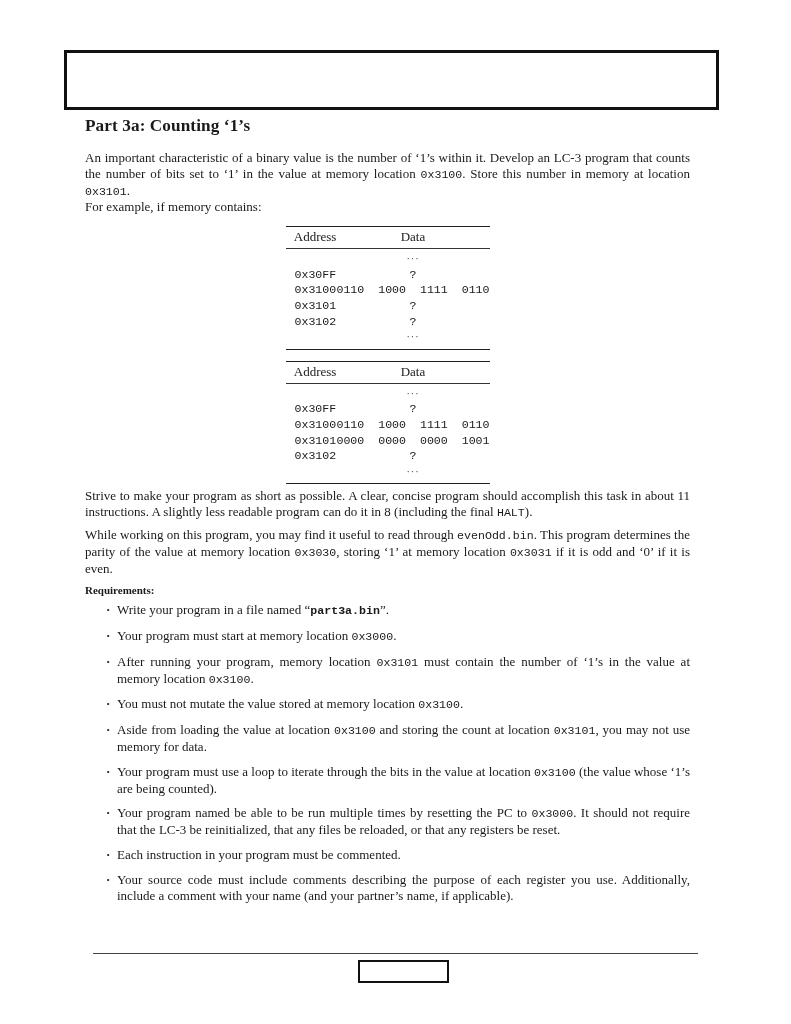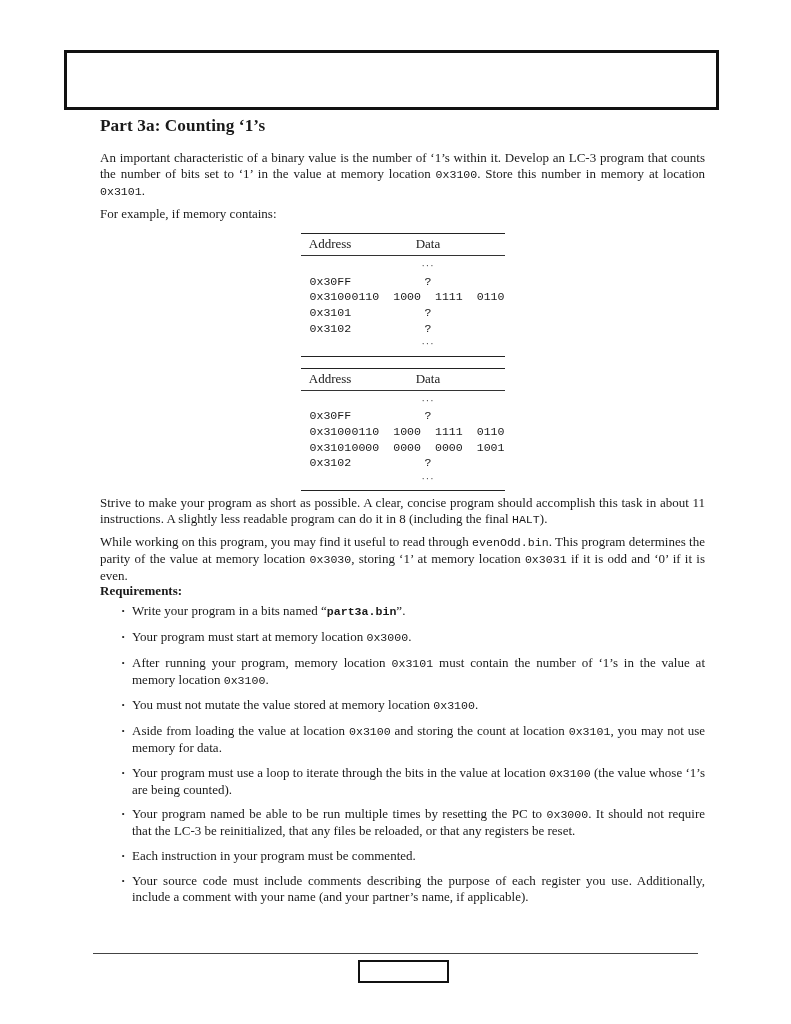--- a/index.html
+++ b/index.html
@@ -23,39 +23,39 @@
       position: absolute;
       left: 64px;
       top: 50px;
       width: 649px;
       height: 54px;
       border: 3px solid #111;
       box-sizing: content-box;
     }
     .content {
       position: absolute;
-      left: 100px;
+      left: 85px;
       top: 114px;
       width: 605px;
     }
     h2.section-title {
       margin: 0;
       font-size: 17.2px;
       font-weight: bold;
       line-height: 24px;
       letter-spacing: 0.1px;
     }
     p {
       margin: 0;
       font-size: 13px;
       line-height: 15.8px;
       text-align: justify;
     }
     .p1 { margin-top: 12px; }
-    .p-example { margin-top: 7px; }
+    .p-example { }
     .mem-table {
       margin: 11px auto 0 auto;
       width: 204px;
       border-collapse: collapse;
       font-size: 13px;
     }
     .mem-table .rule-top { border-top: 1.5px solid #222; }
     .mem-table .rule-bottom { border-bottom: 1.5px solid #222; }
     .mem-table th {
       font-weight: normal;
@@ -77,21 +77,22 @@
     .dots {
       text-align: center;
       font-size: 10px;
       letter-spacing: 1px;
       color: #333;
     }
     .p-then { margin-top: 12px; }
     .p-strive { margin-top: 4px; }
     .p-while { margin-top: 6px; }
     .req-heading {
-      font-size: 13px;
+      margin-top: 6px;
+      font-size: 11px;
       font-weight: bold;
       line-height: 16px;
     }
     ul.req-list {
       list-style: none;
       margin: 4px 0 0 0;
       padding: 0;
     }
     ul.req-list li {
       position: relative;
@@ -207,21 +208,21 @@
     </tbody>
   </table>
 
   <p class="p-strive"><span>Strive to make your program as short as possible. A clear, concise program should accomplish this task in about 11 instructions. A slightly less readable program can do it in 8 (including the final </span><span class="tt">HALT</span><span>).</span></p>
 
   <p class="p-while"><span>While working on this program, you may find it useful to read through </span><span class="tt">evenOdd.bin</span><span>. This program determines the parity of the value at memory location </span><span class="tt">0x3030</span><span>, storing ‘1’ at memory location </span><span class="tt">0x3031</span><span> if it is odd and ‘0’ if it is even.</span></p>
 
   <div class="req-heading">Requirements:</div>
 
   <ul class="req-list">
-    <li><span class="bullet">·</span><span>Write your program in a bits named “</span><span class="tt" style="font-weight:bold">part3a.bin</span><span>”.</span></li>
+    <li><span class="bullet">·</span><span>Write your program in a file named “</span><span class="tt" style="font-weight:bold">part3a.bin</span><span>”.</span></li>
     <li><span class="bullet">·</span><span>Your program must start at memory location </span><span class="tt">0x3000</span><span>.</span></li>
     <li><span class="bullet">·</span><span>After running your program, memory location </span><span class="tt">0x3101</span><span> must contain the number of ‘1’s in the value at memory location </span><span class="tt">0x3100</span><span>.</span></li>
     <li><span class="bullet">·</span><span>You must not mutate the value stored at memory location </span><span class="tt">0x3100</span><span>.</span></li>
     <li><span class="bullet">·</span><span>Aside from loading the value at location </span><span class="tt">0x3100</span><span> and storing the count at location </span><span class="tt">0x3101</span><span>, you may not use memory for data.</span></li>
     <li><span class="bullet">·</span><span>Your program must use a loop to iterate through the bits in the value at location </span><span class="tt">0x3100</span><span> (the value whose ‘1’s are being counted).</span></li>
     <li><span class="bullet">·</span><span>Your program named be able to be run multiple times by resetting the PC to </span><span class="tt">0x3000</span><span>. It should not require that the LC-3 be reinitialized, that any files be reloaded, or that any registers be reset.</span></li>
     <li><span class="bullet">·</span><span>Each instruction in your program must be commented.</span></li>
     <li><span class="bullet">·</span><span>Your source code must include comments describing the purpose of each register you use. Additionally, include a comment with your name (and your partner’s name, if applicable).</span></li>
   </ul>
 </div>

